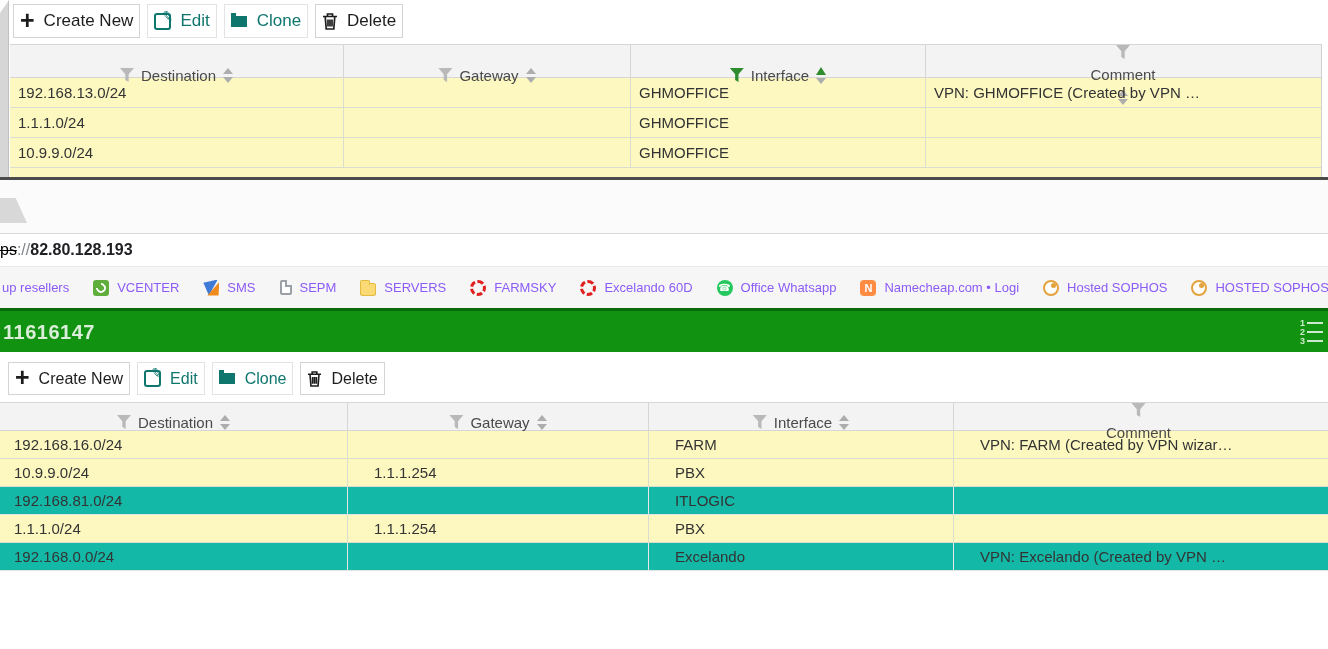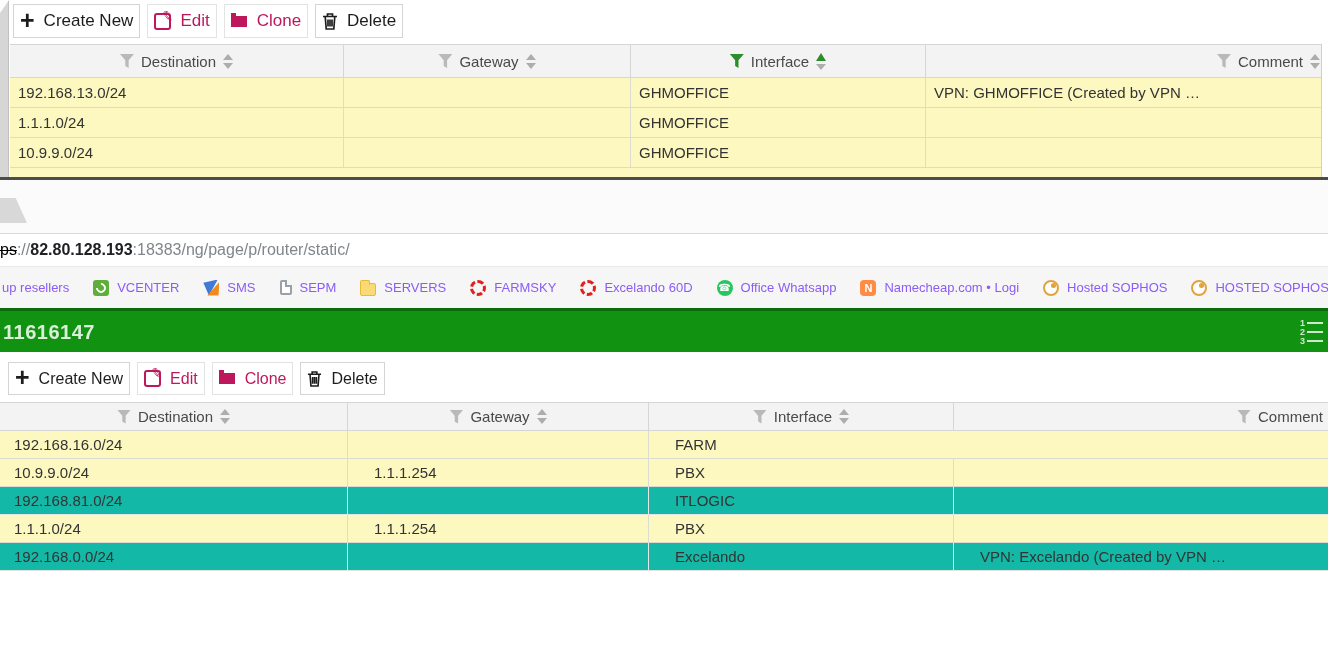--- a/index.html
+++ b/index.html
@@ -7,36 +7,36 @@
   #stage { position:relative; width:1328px; height:649px; background:#fff; overflow:hidden; }
 
   
   .sec-top { position:absolute; left:0; top:0; width:1328px; height:180px; background:#fff; border-bottom:3px solid #4b4b4b; }
   .vscroll { position:absolute; left:0; top:0; width:9px; height:177px; background:#d6d6d6; border-right:1px solid #c0c0c0; }
   .vscroll .arrow { width:9px; height:13px; background:#fdfdfd; clip-path:polygon(0 0,100% 0,0 100%); }
 
   .toolbar { display:flex; gap:7px; align-items:center; }
   .toolbar1 { position:absolute; left:13px; top:4px; }
   .btn { display:flex; align-items:center; gap:9px; height:34px; padding:0 6px; background:#fff; border:1px solid #d4d4d4; font-size:17px; color:#1d1d1d; cursor:pointer; white-space:nowrap; }
-  .btn.disabled { color:#be185d; border-color:#e3e3e3; }
+  .btn.disabled { color:#0f766e; border-color:#e3e3e3; }
   .btn2 { height:33px; font-size:16px; }
 
   .ic-plus::before { content:"+"; font-size:25px; font-weight:700; line-height:20px; display:block; margin-top:-3px; }
   .ic-edit { position:relative; width:17px; height:17px; border:2px solid currentColor; border-radius:3px; }
   .ic-edit::after { content:"\270E"; position:absolute; top:-7px; right:-4px; font-size:14px; color:currentColor; transform:rotate(8deg); }
   .ic-clone { position:relative; width:17px; height:17px; }
   .ic-clone::before { content:""; position:absolute; left:0; top:0; width:5px; height:14px; background:currentColor; }
   .ic-clone::after { content:""; position:absolute; right:1px; top:3px; width:11px; height:11px; background:currentColor; }
   .ic-trash { display:block; }
 
   
   .thead { display:grid; height:34px; background:#f3f3f3; border-top:1px solid #d6d6d6; border-bottom:1px solid #d6d6d6; }
   .th { display:flex; align-items:center; justify-content:center; gap:7px; font-size:15px; color:#4a4a4a; cursor:pointer; }
   .th + .th { border-left:1px solid #d6d6d6; }
-  .th.right { justify-content:flex-end; padding-right:8px; }
+  .th.right { justify-content:flex-end; padding-right:8px;flex-direction:column; }
   .funnel { width:14px; height:14px; background:#b9b9b9; clip-path:polygon(0 0,100% 0,62% 45%,62% 100%,38% 86%,38% 45%); }
   .funnel.green { background:#2e8b2e; }
   .sort { display:flex; flex-direction:column; gap:3px; }
   .sort i { display:block; width:0; height:0; border-left:5px solid transparent; border-right:5px solid transparent; }
   .sort .up { border-bottom:6px solid #adadad; }
   .sort .dn { border-top:6px solid #adadad; }
   .sort .up.green { border-bottom:8px solid #2e8b2e; }
 
   .trow { display:grid; border-bottom:1px solid #dbdbcf; cursor:pointer; }
   .trow.hl { background:#fcf8c0; }
@@ -195,21 +195,20 @@
   </div>
 
   <div class="sec-gap">
     <div class="tab-stub"></div>
   </div>
 
   <div class="sec-url">
     <span class="u-cut">ps</span>
       <span class="u-gray">://</span>
       <span class="u-host">82.80.128.193</span>
-      <span class="u-gray">:18383/ng/page/p/router/static/</span>
   </div>
 
   <div class="sec-bm">
     <div class="bm">
       <span>up resellers</span>
     </div>
     <div class="bm">
       <span class="bmic ic-vcenter"></span>
       <span>VCENTER</span>
     </div>
@@ -317,20 +316,21 @@
         <div class="th right">
           <span class="funnel"></span>
           <span>Comment</span>
         </div>
       </div>
 
       <div class="trow hl">
         <div class="td dest">192.168.16.0/24</div>
         <div class="td"></div>
         <div class="td">FARM</div>
+        <div class="td">VPN: FARM (Created by VPN wizar…</div>
       </div>
       <div class="trow hl">
         <div class="td dest">10.9.9.0/24</div>
         <div class="td">1.1.1.254</div>
         <div class="td">PBX</div>
         <div class="td"></div>
       </div>
       <div class="trow plain">
         <div class="td dest">192.168.81.0/24</div>
         <div class="td"></div>

